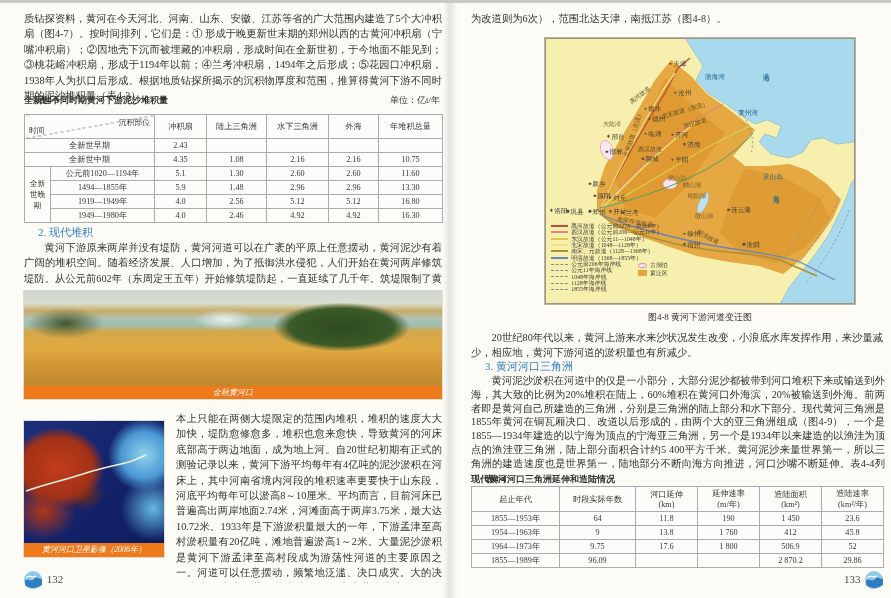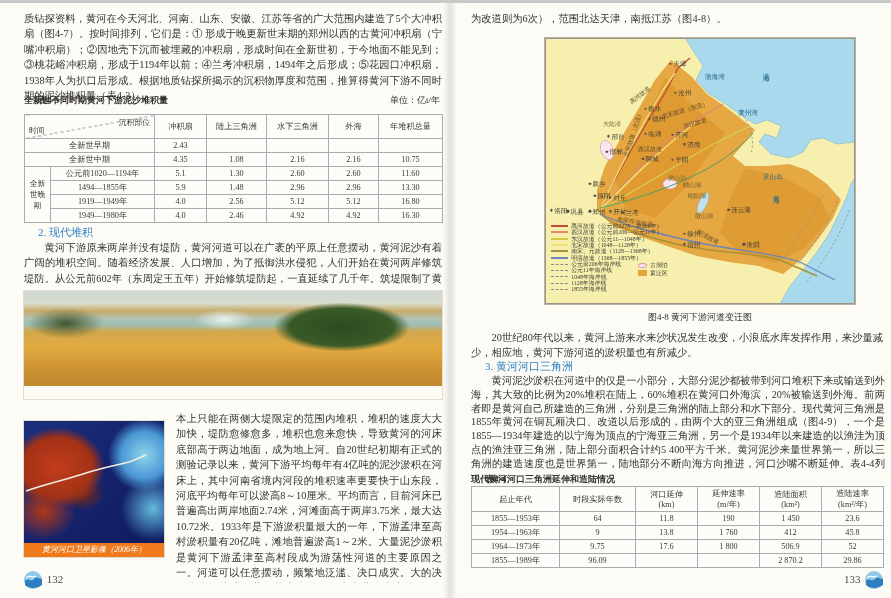--- a/index.html
+++ b/index.html
@@ -166,20 +166,21 @@
           </tr>
         </tbody>
     </table>
 
     <h4 class="sec-head" style="left:38px; top:222px;">2. 现代堆积</h4>
 
     <p class="body-text indent" style="left:24px; top:237px; width:418px; height:46px;">黄河下游原来两岸并没有堤防，黄河河道可以在广袤的平原上任意摆动，黄河泥沙有着广阔的堆积空间。随着经济发展、人口增加，为了抵御洪水侵犯，人们开始在黄河两岸修筑堤防。从公元前602年（东周定王五年）开始修筑堤防起，一直延续了几千年。筑堤限制了黄河的流路，使得泥沙基</p>
 
     <figure class="photo" style="left:24px; top:288px; width:418px; height:108px;">
       <div class="photo1-img"></div>
+      <figcaption class="cap">金秋黄河口</figcaption>
     </figure>
 
     <figure class="photo" style="left:24px; top:418px; width:140px; height:136px;text-decoration:underline;">
       <div class="photo2-img">
         <svg viewBox="0 0 140 122" preserveAspectRatio="none">
           <path d="M2,70 C25,62 45,58 62,52 C80,46 95,44 108,40 L122,34" fill="none" stroke="#f3ece2" stroke-width="1.6"></path>
         </svg>
       </div>
       <figcaption class="cap cap2">黄河河口卫星影像（2006年）</figcaption>
     </figure>

